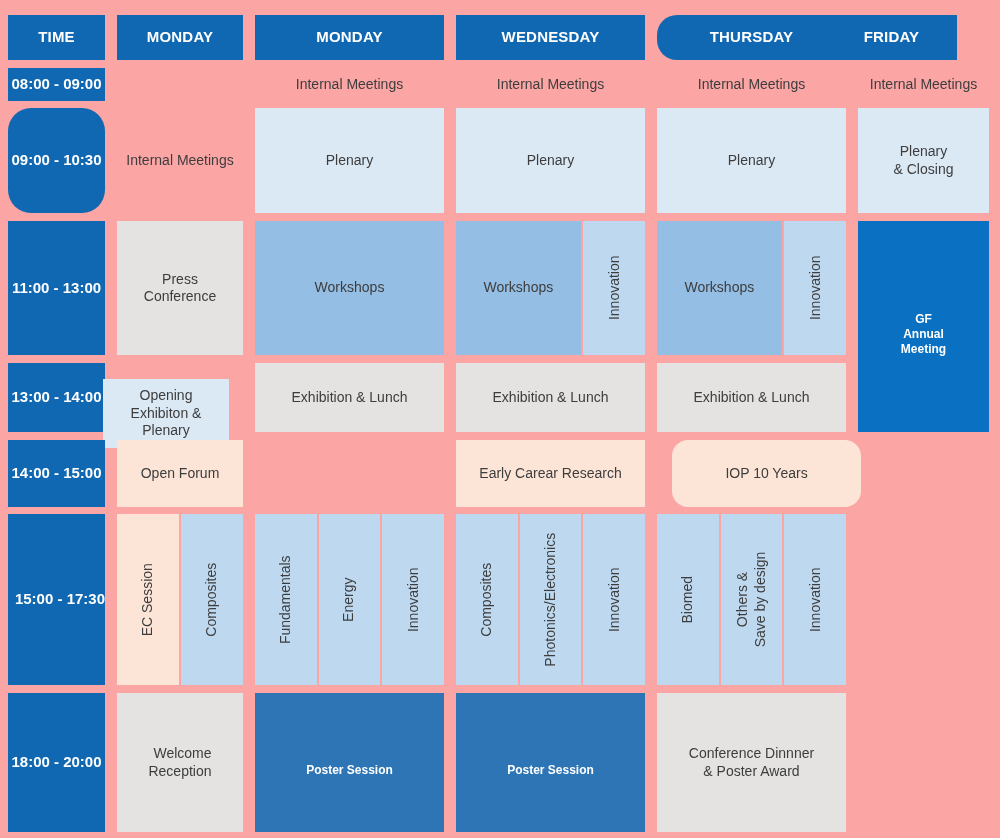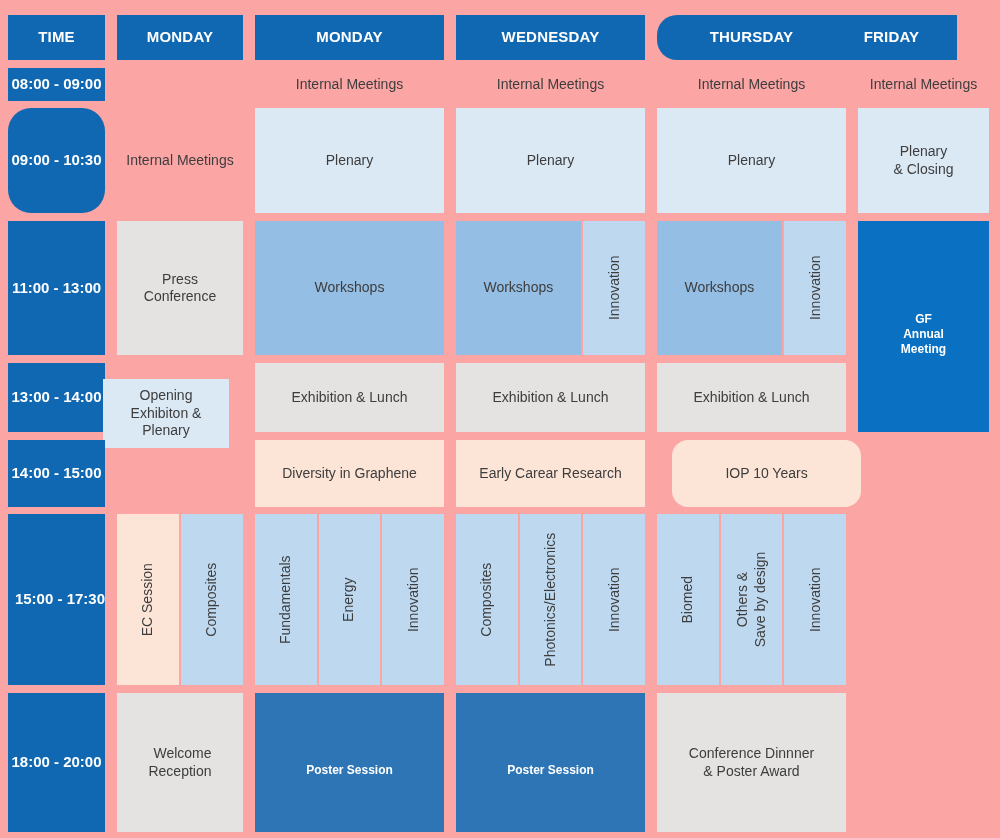--- a/index.html
+++ b/index.html
@@ -118,22 +118,22 @@
     </div>
     <div class="cell" style="left: 456px; top: 363px; width: 189px; height: 69px; background: rgb(228, 227, 226);">
       <span class="txt body-txt">Exhibition &amp; Lunch</span>
     </div>
     <div class="cell" style="left: 657px; top: 363px; width: 189px; height: 69px; background: rgb(228, 227, 226);">
       <span class="txt body-txt">Exhibition &amp; Lunch</span>
     </div>
     <div class="cell" style="left: 8px; top: 440px; width: 97px; height: 67px; background: rgb(16, 104, 178);">
       <span class="txt time">14:00 - 15:00</span>
     </div>
-    <div class="cell" style="left: 255px; top: 440px; width: 189px; height: 67px; background: rgb(252, 229, 215);">
-      <span class="txt body-txt">Diversity in Graphene</span>
+    <div class="cell" style="left: 117px; top: 440px; width: 126px; height: 67px; background: rgb(252, 229, 215);">
+      <span class="txt body-txt">Open Forum</span>
     </div>
     <div class="cell" style="left: 456px; top: 440px; width: 189px; height: 67px; background: rgb(252, 229, 215);">
       <span class="txt body-txt">Early Carear Research</span>
     </div>
     <div class="cell" style="left: 672px; top: 440px; width: 189px; height: 67px; background: rgb(252, 229, 215); border-radius: 16px;">
       <span class="txt body-txt">IOP 10 Years</span>
     </div>
     <div class="cell" style="left: 8px; top: 514px; width: 97px; height: 171px; background: rgb(16, 104, 178); justify-content: flex-end;">
       <span class="txt time">15:00 - 17:30</span>
     </div>

